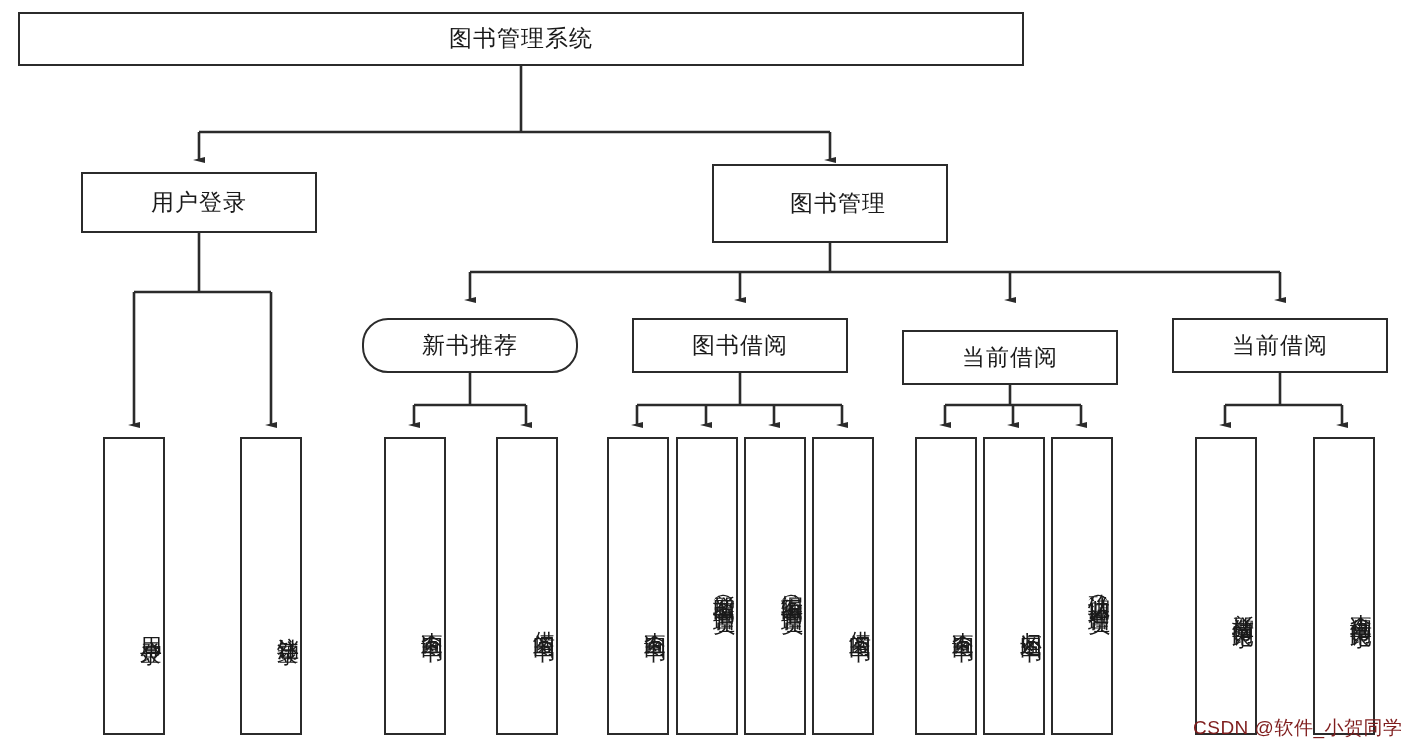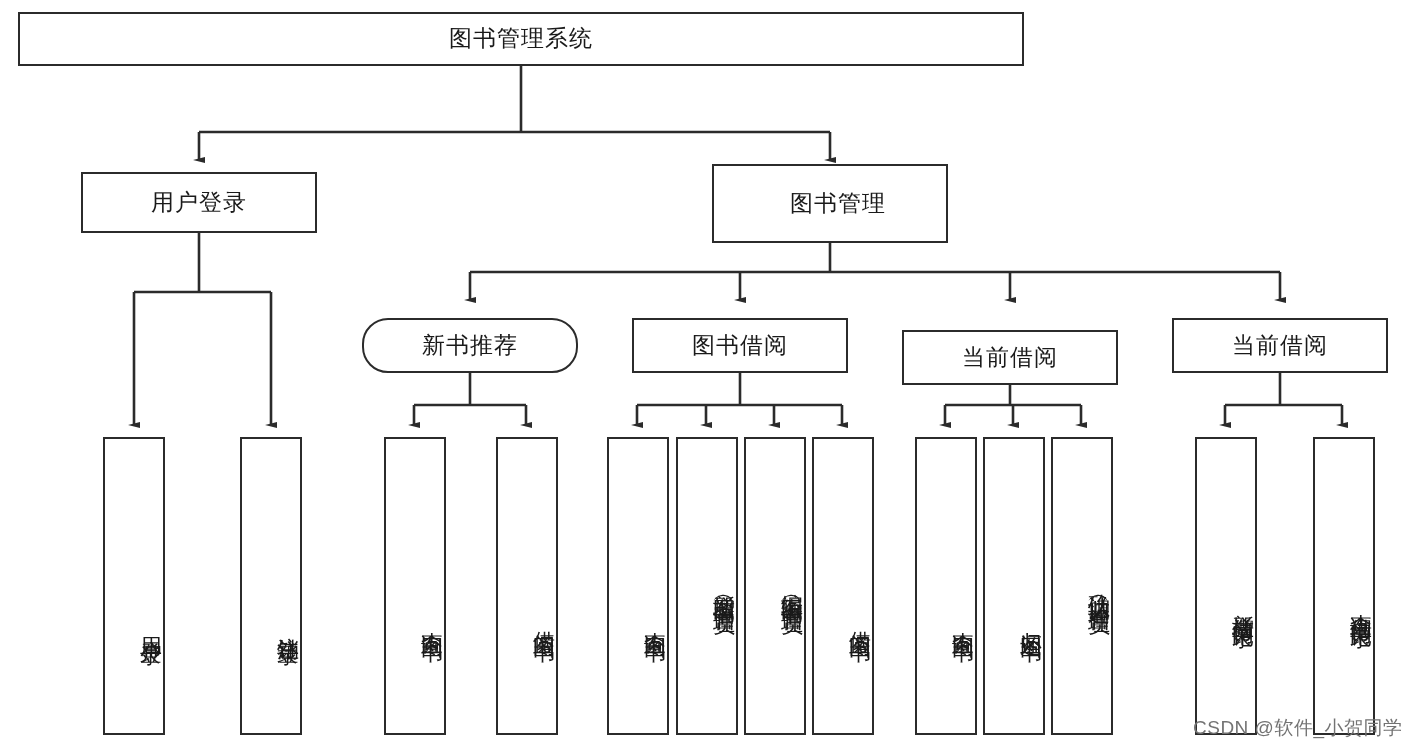--- a/index.html
+++ b/index.html
@@ -55,21 +55,21 @@
   .node.vertical.top-align {
     padding-top: 6px;
   }
   .node-label {
     display: block;
     white-space: pre-wrap;
   }
   .watermark {
     position: absolute;
     font-size: 19px;
-    color: #737373;
+    color: #7f1d1d;
     letter-spacing: 0.5px;
     white-space: nowrap;
     user-select: none;
   }
 </style>
 </head>
 <body>
 
 <div id="diagram-root">
 

